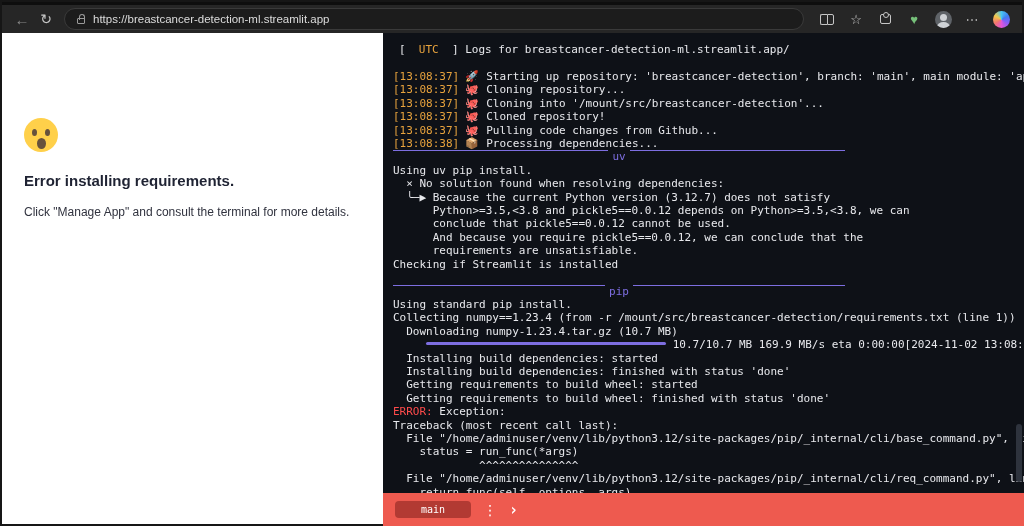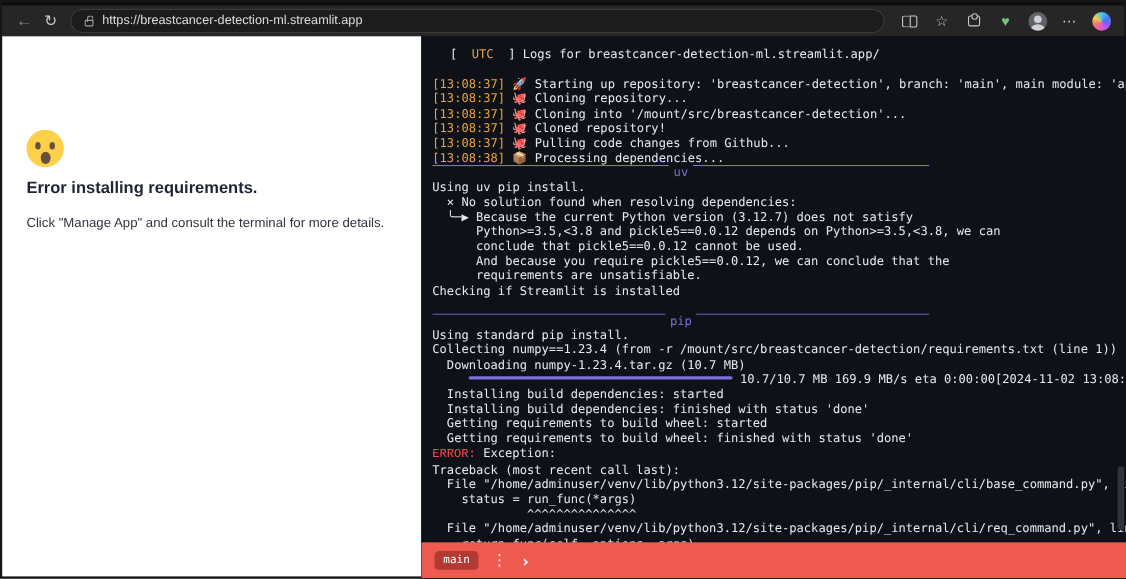--- a/index.html
+++ b/index.html
@@ -41,46 +41,46 @@
   .content { flex:1; display:flex; min-height:0; }
 
   
   .error-panel { width:383px; flex:0 0 auto; background:#ffffff; color:#31333f;
                  padding:85px 20px 0 24px; }
   .sad-face { width:34px; height:34px; border-radius:50%; background:#ffd04a; position:relative; }
   .sad-face::before { content:''; position:absolute; width:5px; height:7px; border-radius:50%;
                       background:#66513c; top:11px; left:8px; box-shadow:13px 0 0 #66513c; }
   .sad-face::after { content:''; position:absolute; width:9px; height:11px; border-radius:50%;
                      background:#66513c; top:20px; left:13px; }
-  .err-title { font-size:15px; font-weight:700; color:#1f2333; margin-top:10px; }
+  .err-title { font-size:15px; font-weight:700; color:#1f2333; margin-top:20px; }
   .err-body { font-size:12px; line-height:1.5; margin-top:14px; }
   .link { color:var(--link-blue,#3d85c6); text-decoration:none; cursor:pointer; }
 
   
   .terminal { flex:1; background:var(--terminal-bg,#0e1117); position:relative; overflow:hidden;
               font-family:"DejaVu Sans Mono", monospace; color:#e8e9ed; }
-  .term-header { font-size:11px; padding:10px 10px 0 26px; white-space:pre; line-height:13px; }
+  .term-header { font-size:11px; padding:10px 10px 0 16px; white-space:pre; line-height:13px; }
   .utc .tz { color:var(--timestamp-orange,#e8a33d); }
   .term-log { padding:14px 0 0 10px; font-size:11px; line-height:13.4px; white-space:pre; position:relative; z-index:0; }
   .tline { display:block; min-height:13.4px; overflow:hidden; }
   .ts { color:var(--timestamp-orange,#e8a33d); }
   .tdiv { display:flex; align-items:flex-start; width:452px; color:var(--divider-purple,#7d6ee0); }
   .rule { flex:1; height:1px; background:var(--divider-purple,#7d6ee0); }
   .dlabel { padding:0 4px; }
   .pbar { display:inline-block; width:240px; height:3px; background:var(--divider-purple,#7d6ee0);
           vertical-align:middle; margin-bottom:3px; border-radius:2px; }
-  .errp { color:var(--error-red,#ff4b4b);font-family:Liberation Mono, monospace; }
+  .errp { color:var(--error-red,#ff4b4b); }
   .scroll-thumb { position:absolute; right:2px; bottom:44px; width:6px; height:58px;
                   background:#2e333d; border-radius:3px; z-index:1; }
 
   
   .manage-bar { position:absolute; left:0; right:0; bottom:0; height:33px;
                 background:var(--accent-red-bar,#ee5a4f); display:flex; align-items:center;
                 padding:0 12px; gap:10px; color:#fff; z-index:2; }
-  .branch-badge { background:var(--badge-red,#b23a33); border-radius:4px; padding:3px 8px;
+  .branch-badge { background:var(--badge-red,#b23a33); border-radius:4px; padding:3px 26px;
                   font-size:10px; font-family:"DejaVu Sans Mono", monospace; }
   .bar-path { font-size:10.5px; font-family:"DejaVu Sans Mono", monospace; flex:1;
               white-space:nowrap; overflow:hidden; }
   .kebab { font-size:14px; width:18px; text-align:center; cursor:pointer; }
   .chev { font-size:15px; font-weight:bold; cursor:pointer; padding-right:2px; }
 </style>
 </head>
 <body>
 
 <div class="window">

